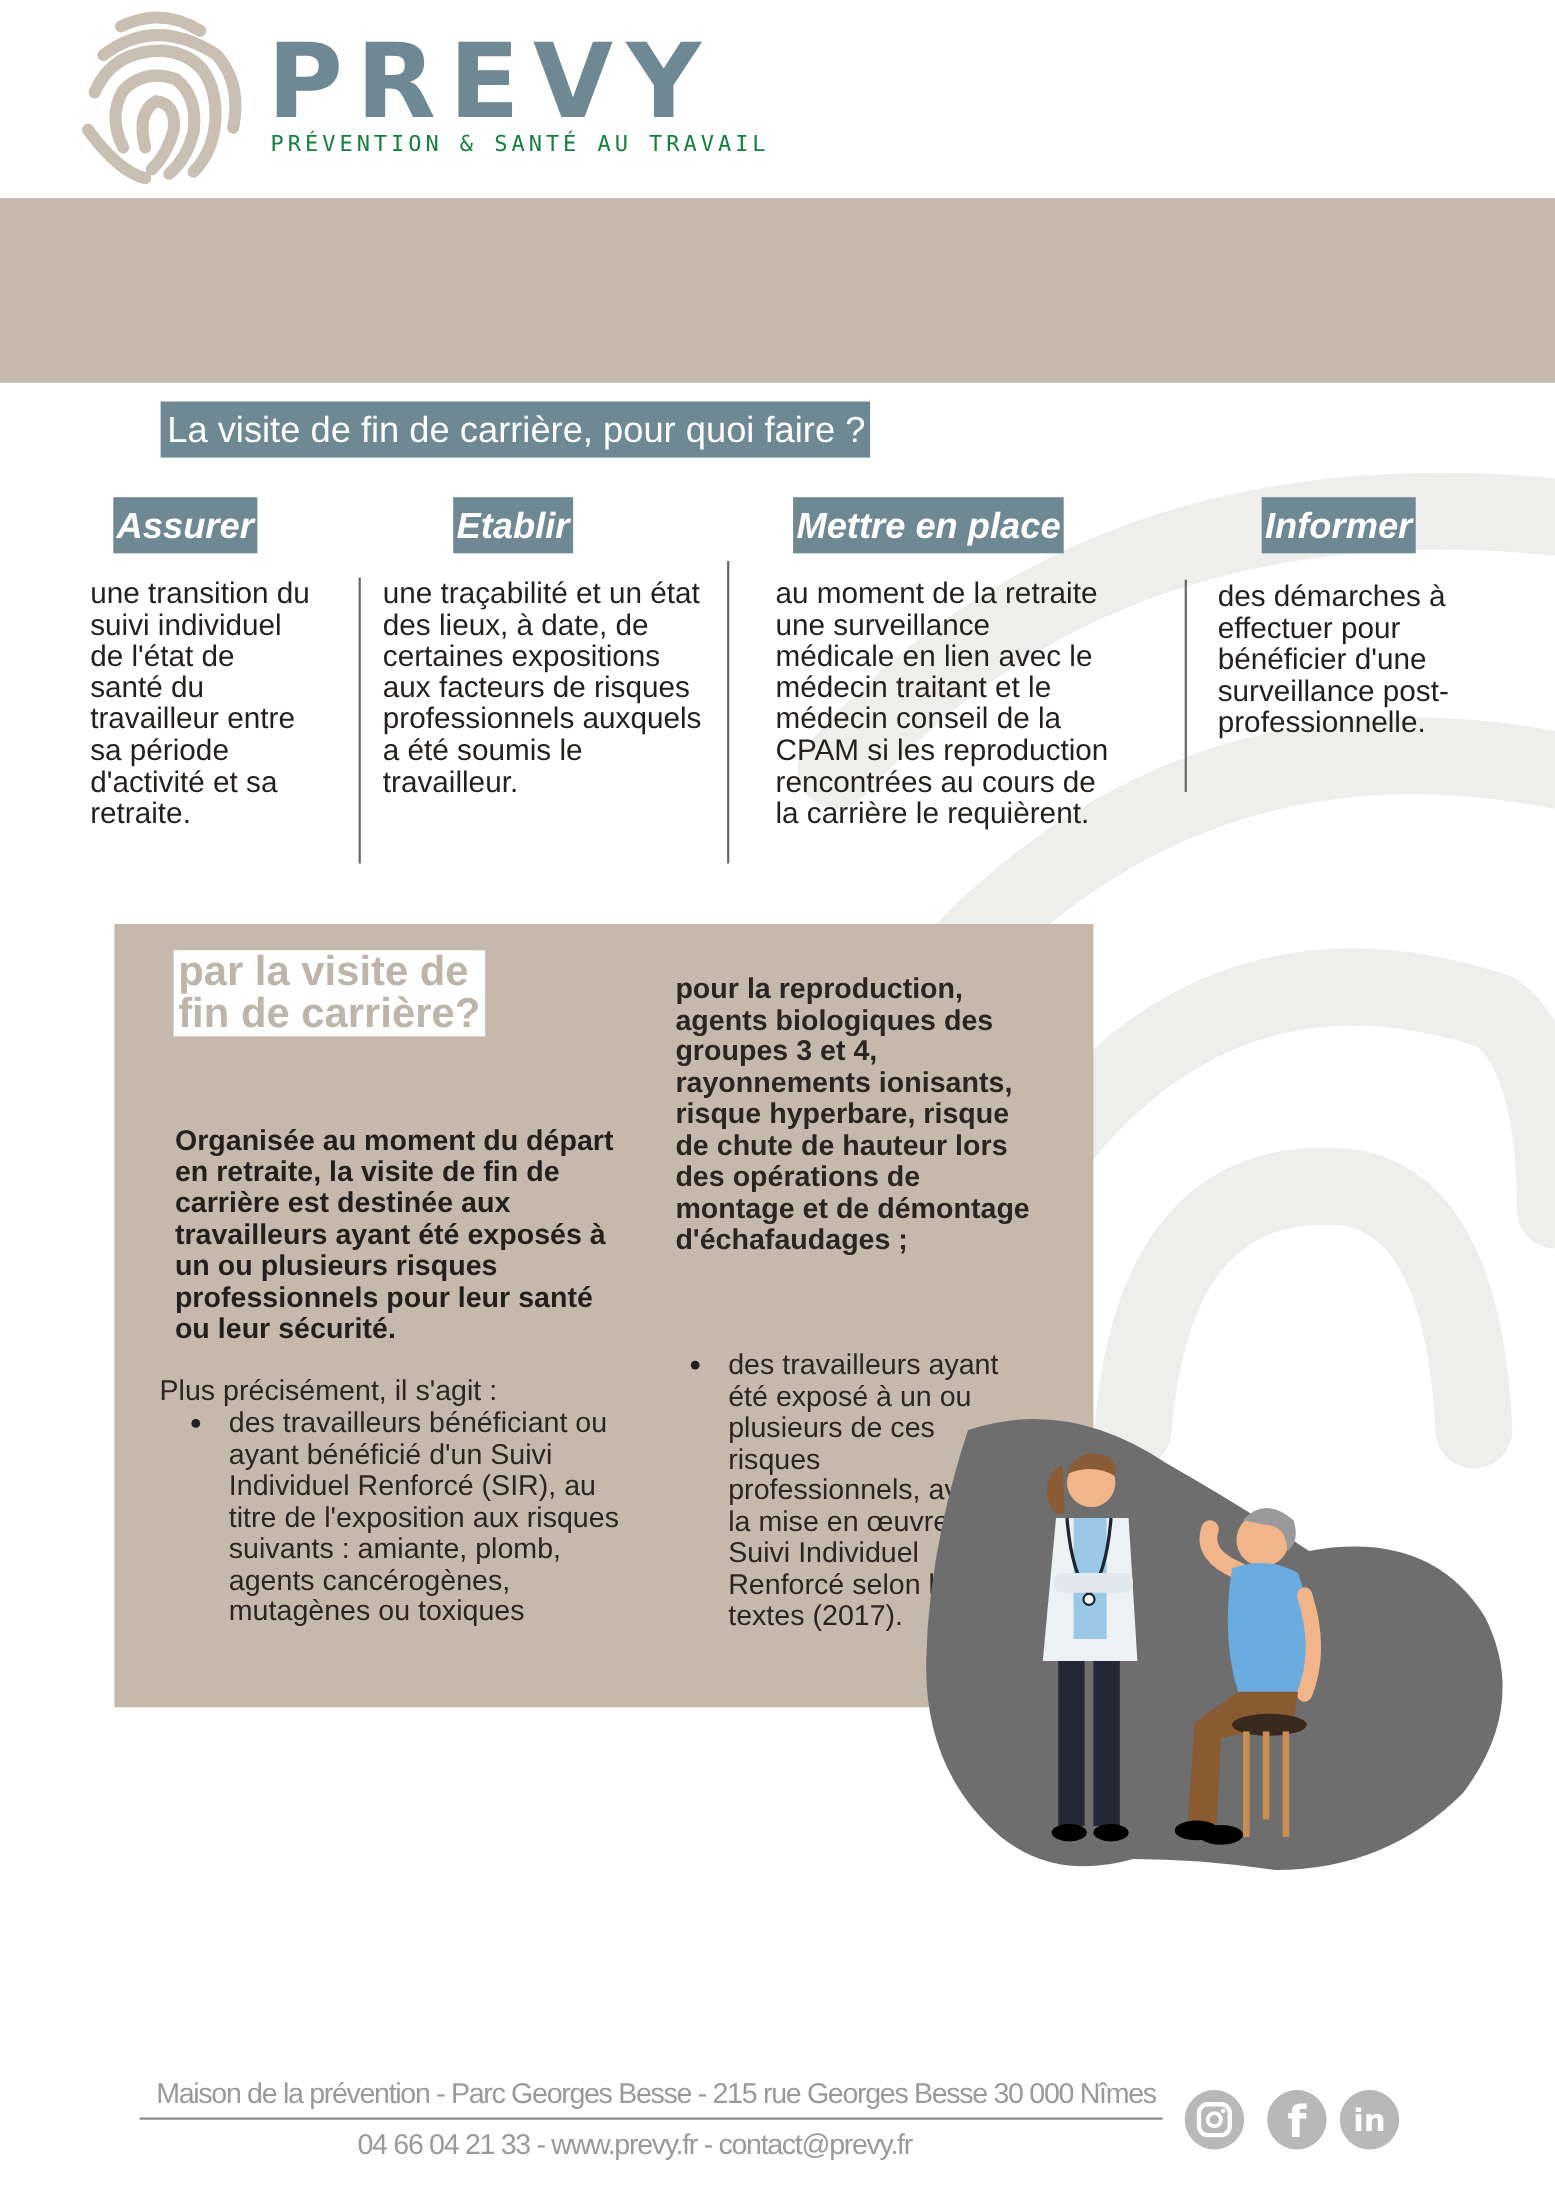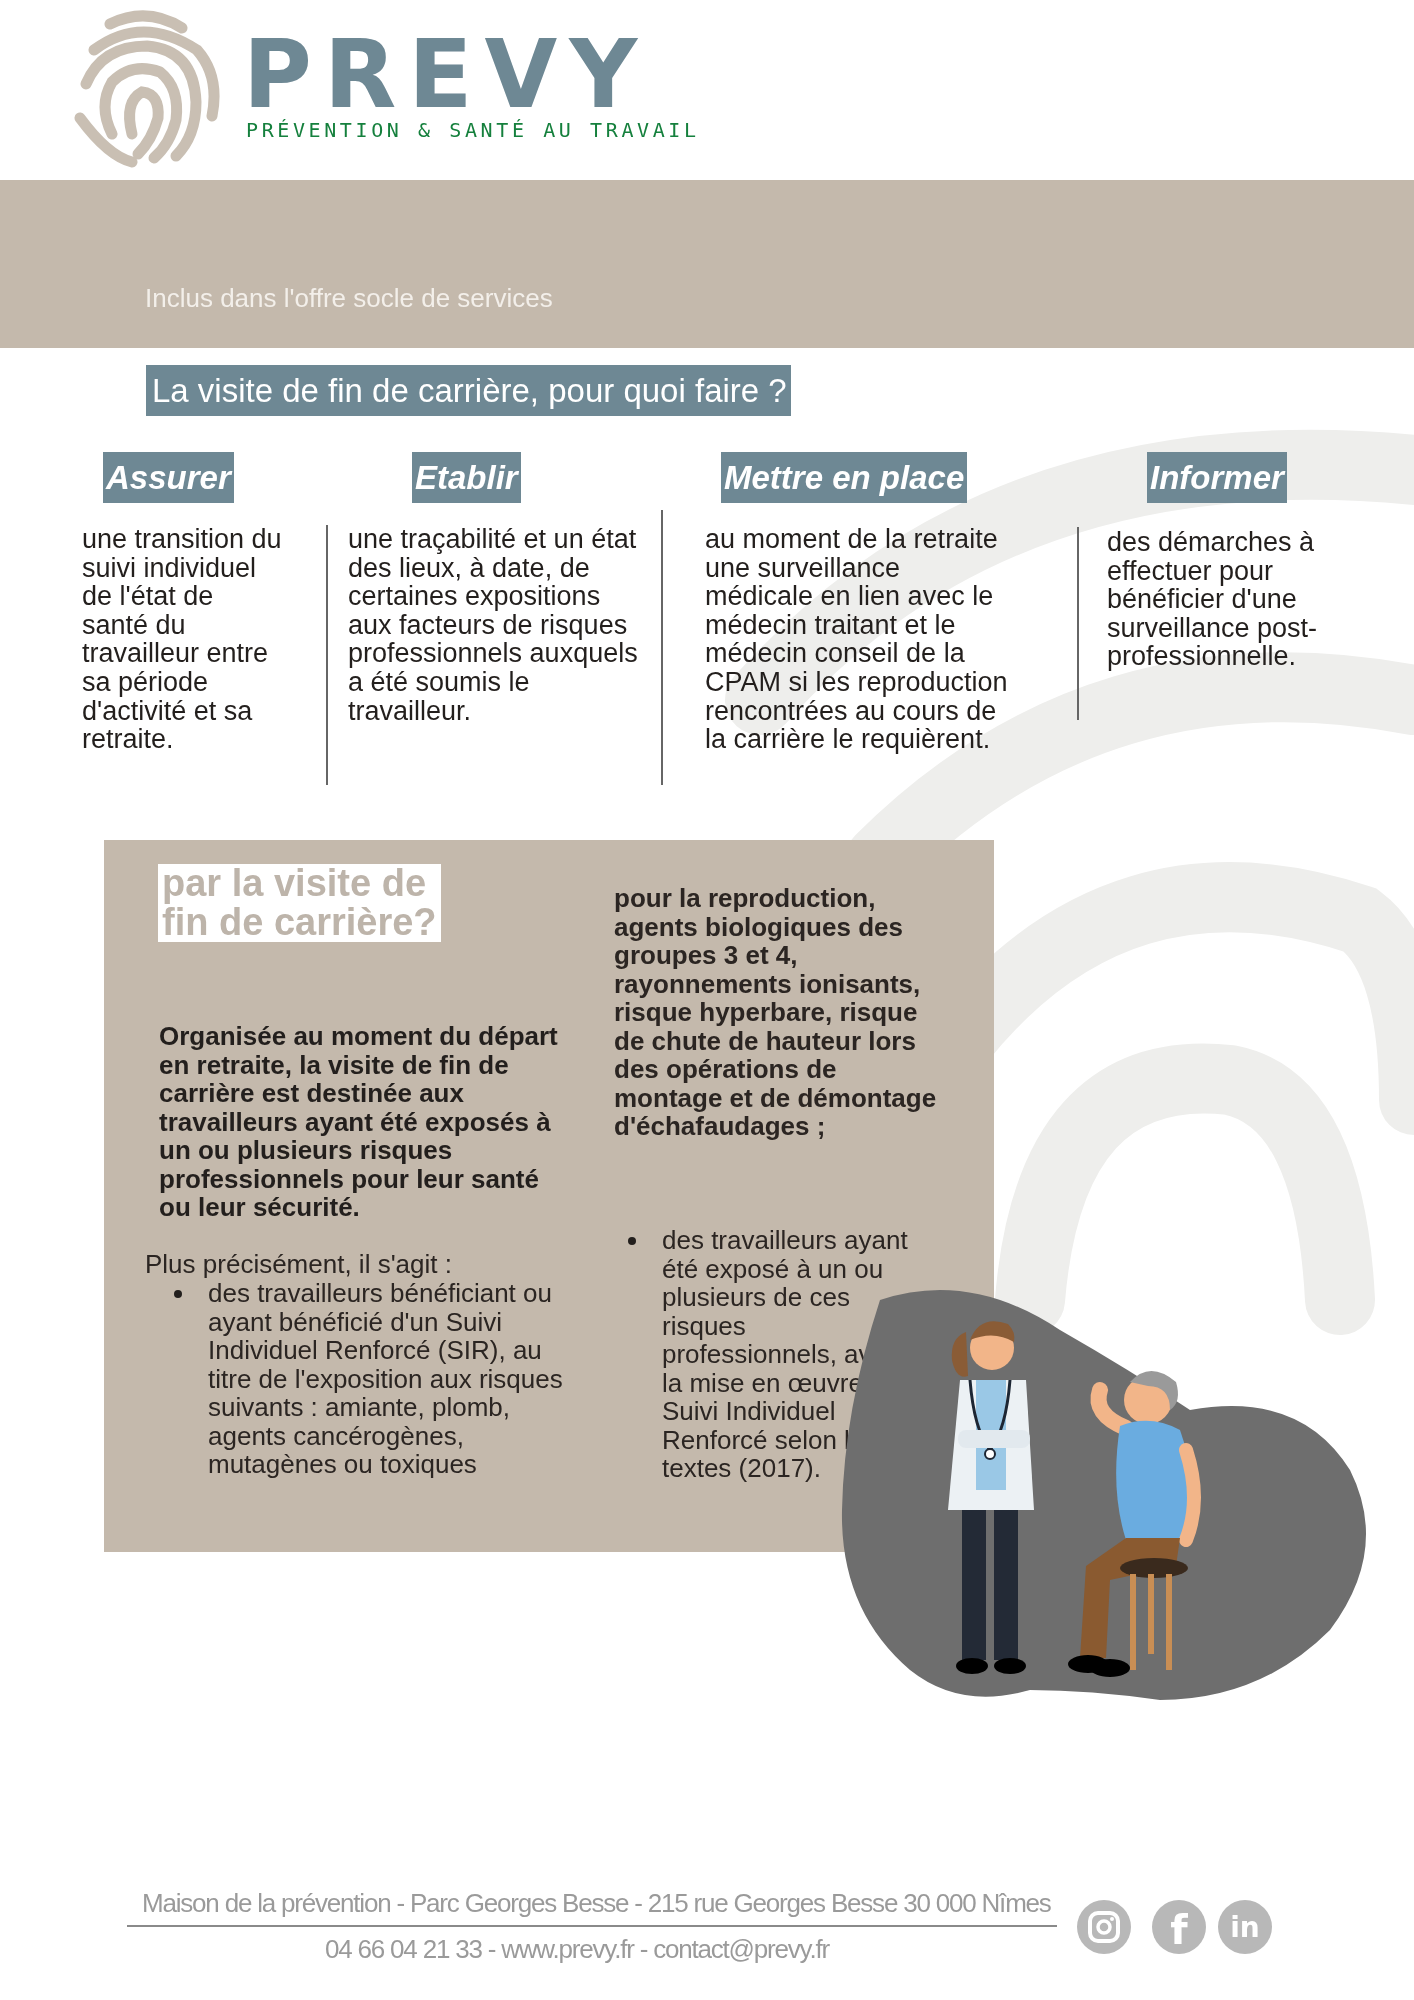--- a/index.html
+++ b/index.html
@@ -69,21 +69,20 @@
       <path d="M 40 128 Q 26 100 40 76 Q 60 56 88 66 Q 108 82 104 114 Q 98 138 82 152"></path>
       <path d="M 8 112 Q 36 150 60 156"></path>
       <path d="M 60 128 Q 52 96 70 86 Q 88 88 86 112 Q 80 134 66 148"></path>
     </g>
   </svg>
   <div class="logo-word">PREVY</div>
   <div class="logo-tag">PRÉVENTION &amp; SANTÉ AU TRAVAIL</div>
 </div>
 
 <div class="band">
-  <div class="band-sub">Inclus dans l'offre socle de services</div>
 </div>
 
 <div class="section-h">La visite de fin de carrière, pour quoi faire ?</div>
 
 <div class="col-tag" style="left:103px;">Assurer</div>
 <div class="col-text" style="left:82px; top:525px; width:200px;">une transition du suivi individuel de l'état de santé du travailleur entre sa période d'activité et sa retraite.</div>
 <div class="vline" style="left:326px; top:525px; height:260px;"></div>
 
 <div class="col-tag" style="left:412px;">Etablir</div>
 <div class="col-text" style="left:348px; top:525px; width:290px;">une traçabilité et un état des lieux, à date, de certaines expositions aux facteurs de risques professionnels auxquels a été soumis le travailleur.</div>

